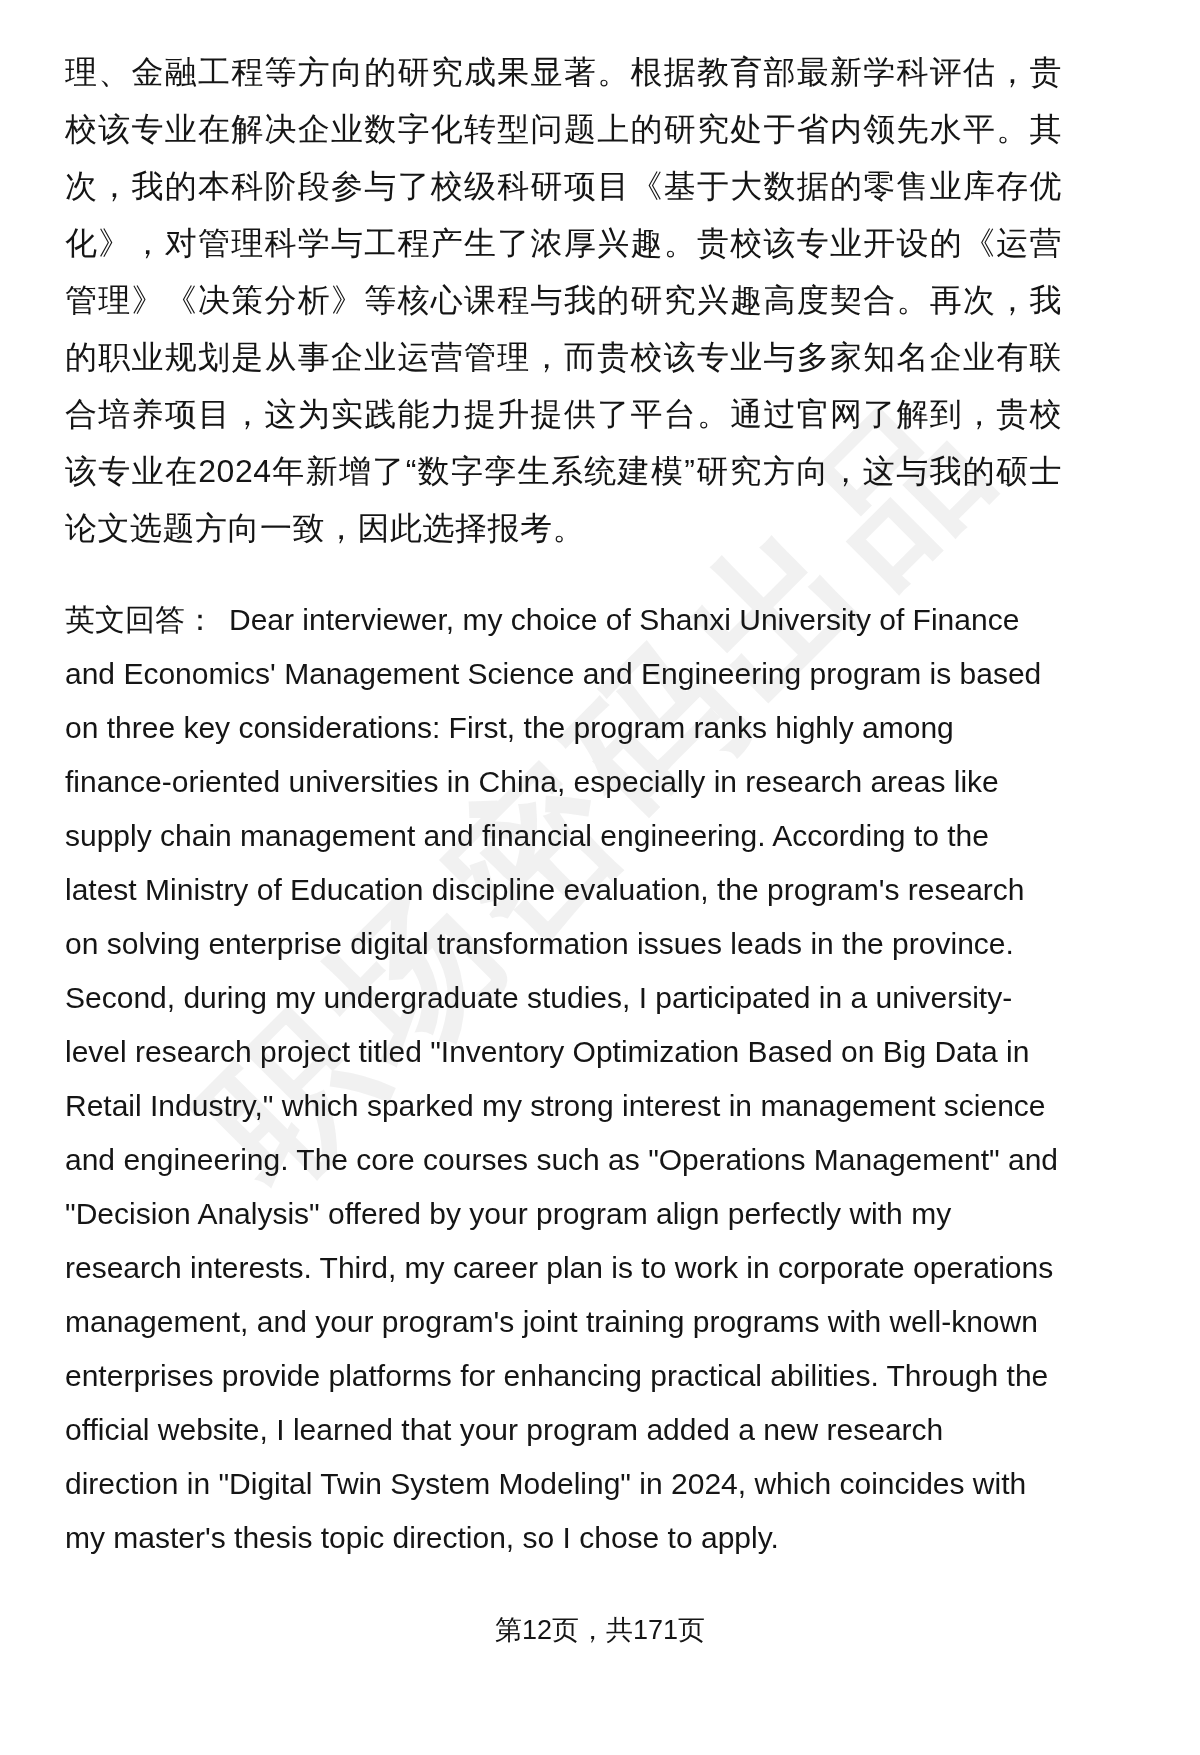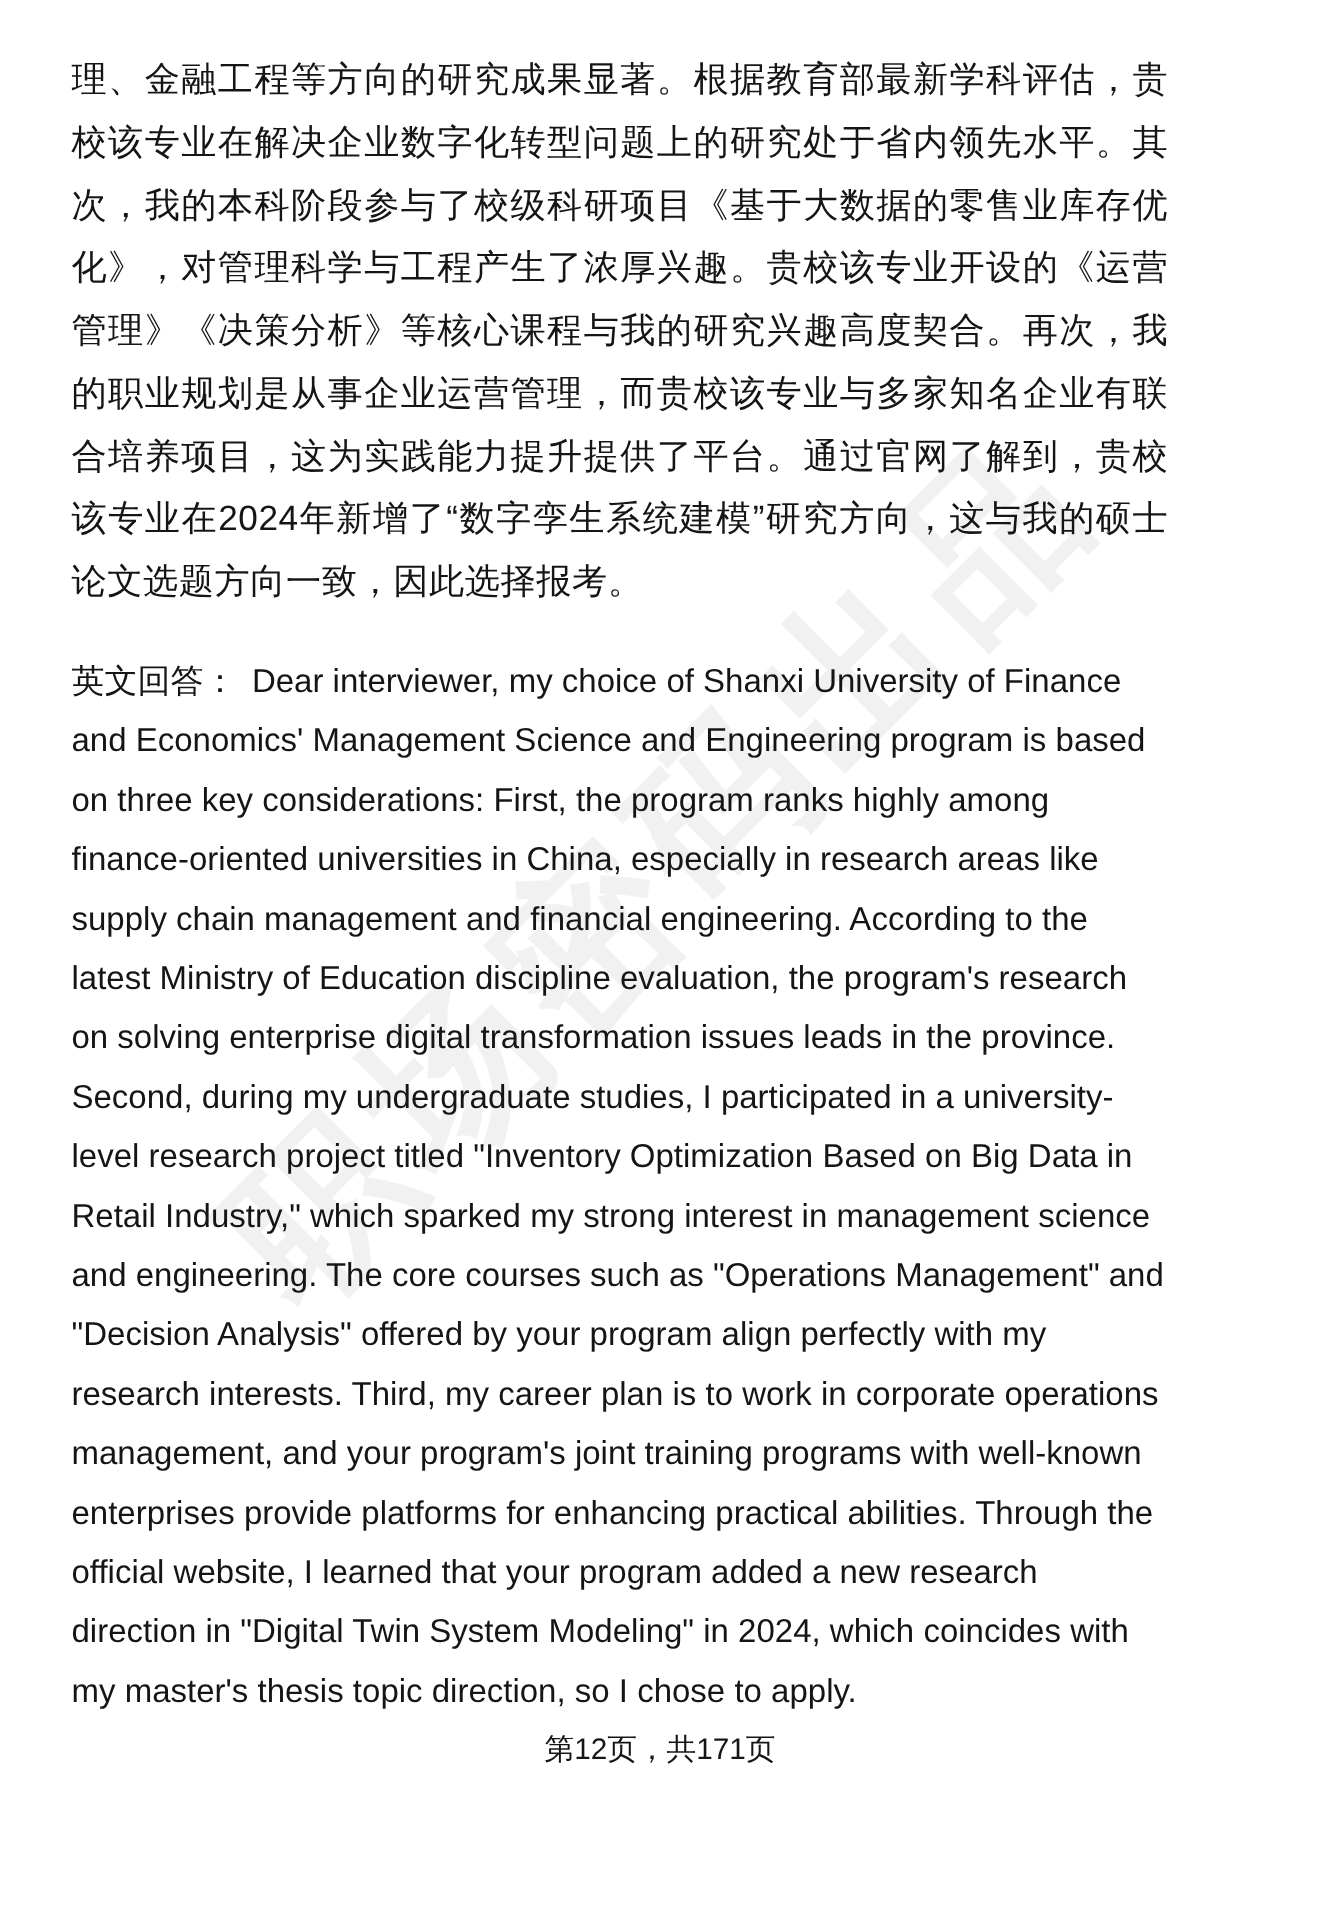--- a/index.html
+++ b/index.html
@@ -45,21 +45,21 @@
     font-size: 30px;
     line-height: 54px;
     text-align: left;
   }
   .en-label {
     margin-right: 14px;
   }
   .footer {
     position: absolute;
     left: 0;
-    top: 1572px;
+    top: 1612px;
     width: 1200px;
     text-align: center;
     font-size: 27px;
     color: #151515;
     z-index: 1;
   }
 </style>
 </head>
 <body>
 

